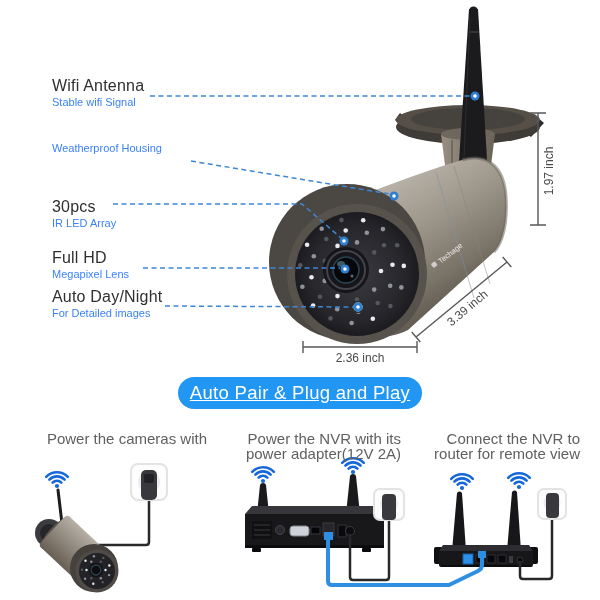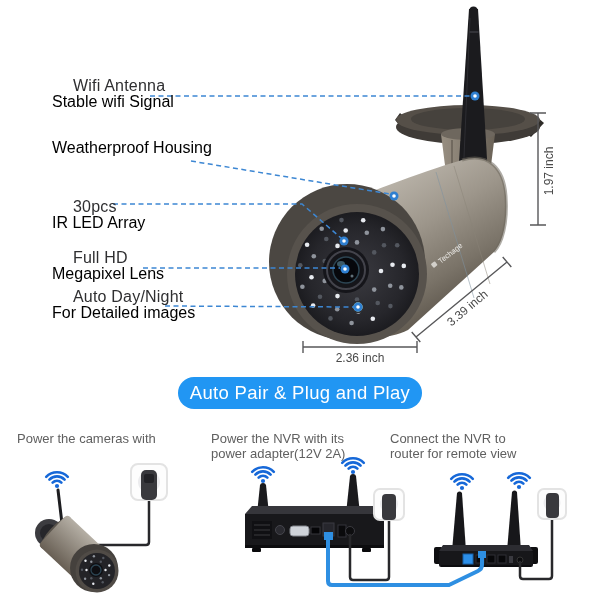--- a/index.html
+++ b/index.html
@@ -1,26 +1,26 @@
 <!DOCTYPE html>
 <html><head>
 <meta charset="utf-8">
 <style>
   html,body{margin:0;padding:0;background:#fff;}
   .stage{position:relative;width:600px;height:600px;background:#fff;overflow:hidden;
          font-family:"Liberation Sans", sans-serif;}
   .stage svg{position:absolute;left:0;top:0;}
   .callout{position:absolute;z-index:2;}
-  .c-title{font-size:16px;color:#2f2f31;line-height:18px;letter-spacing:.2px;margin-left:21px;}
-  .c-sub{font-size:16px;color:#000000;line-height:14px;}
+  .c-title{font-size:16px;color:#2f2f31;line-height:18px;letter-spacing:.2px;}
+  .c-sub{font-size:11px;color:#3b82f6;line-height:14px;}
   .banner{position:absolute;left:178px;top:377px;width:244px;height:32px;z-index:2;
           background:#2196f3;border-radius:17px;display:flex;align-items:center;justify-content:center;
-          color:#fff;font-size:18.5px;letter-spacing:.3px;}
-  .step{position:absolute;top:431px;width:190px;text-align:left;z-index:2;
-        font-size:13px;color:#606060;line-height:15px;}
+          color:#fff;font-size:18.5px;letter-spacing:.3px;text-decoration:underline;}
+  .step{position:absolute;top:431px;width:190px;text-align:right;z-index:2;
+        font-size:15px;color:#606060;line-height:15px;}
   .s1{left:17px;} .s2{left:211px;} .s3{left:390px;}
   .wifi path{fill:none;stroke:#1668d8;stroke-width:2.6;stroke-linecap:round;}
   .wifi circle{fill:#1668d8;}
   .dashline{fill:none;stroke:#3d87d3;stroke-width:1.5;stroke-dasharray:5 3.5;}
   .dim{stroke:#58585a;stroke-width:1.4;fill:none;}
   .dimtext{font-size:12px;fill:#4a4a4a;}
   .cable{fill:none;stroke:#28282b;stroke-width:2.5;stroke-linecap:round;}
   .ecable{fill:none;stroke:#2e8fe2;stroke-width:4;stroke-linecap:round;stroke-linejoin:round;}
 </style>
 </head>

